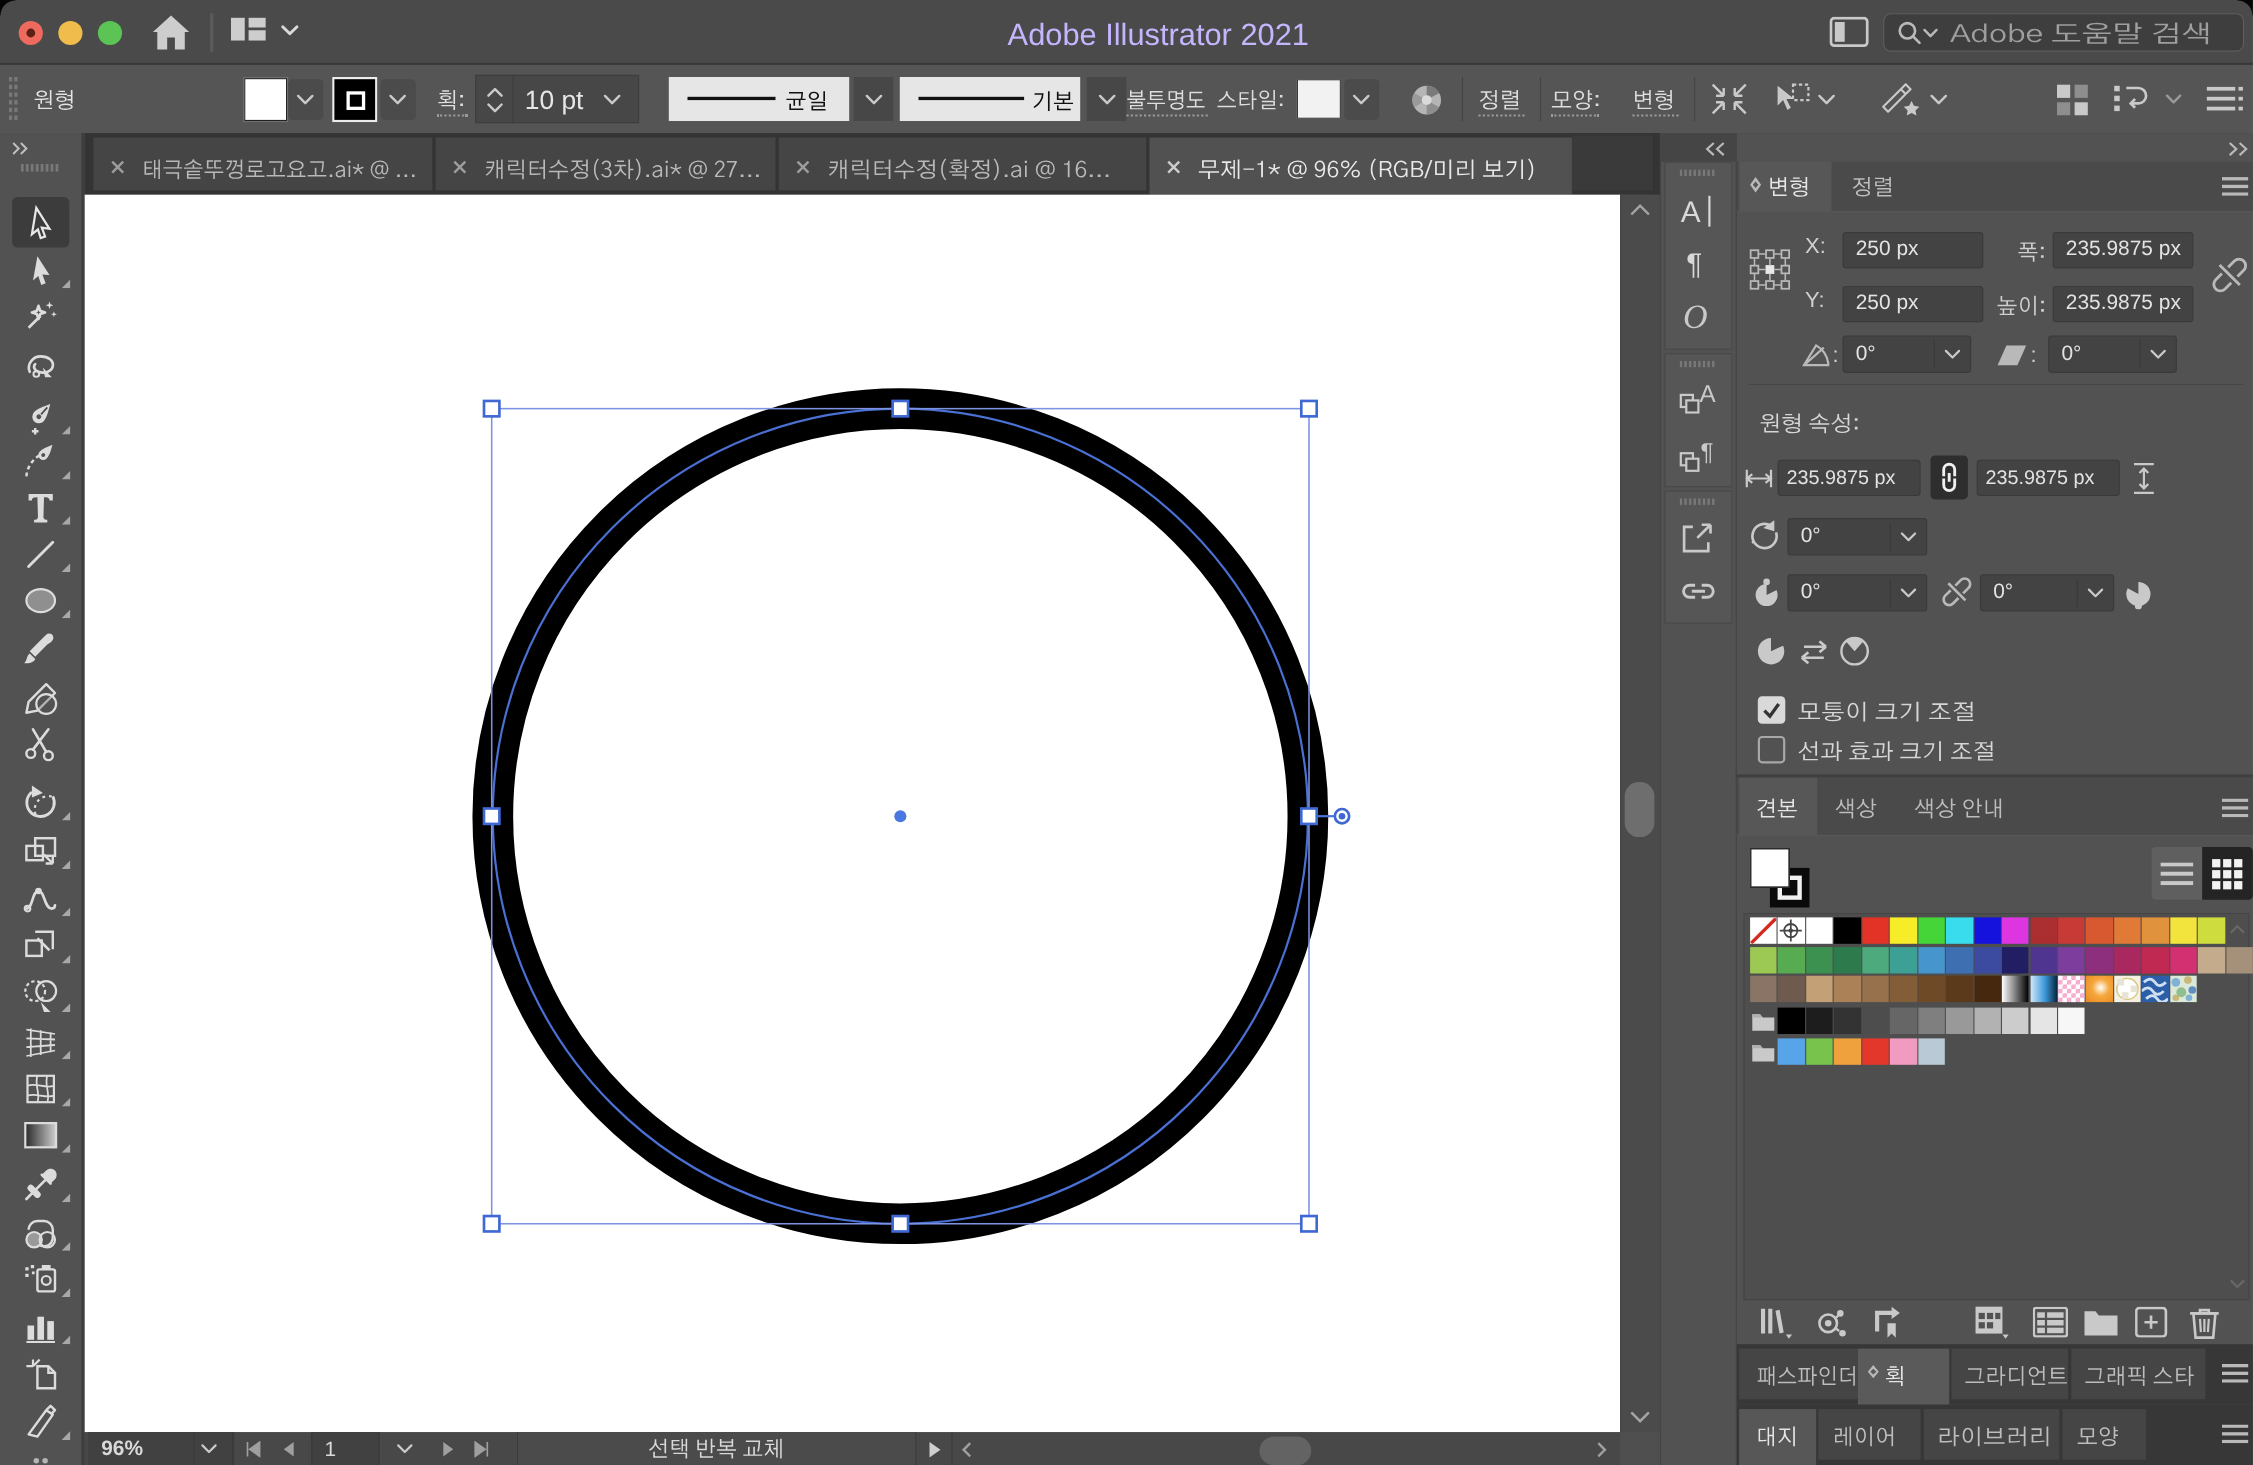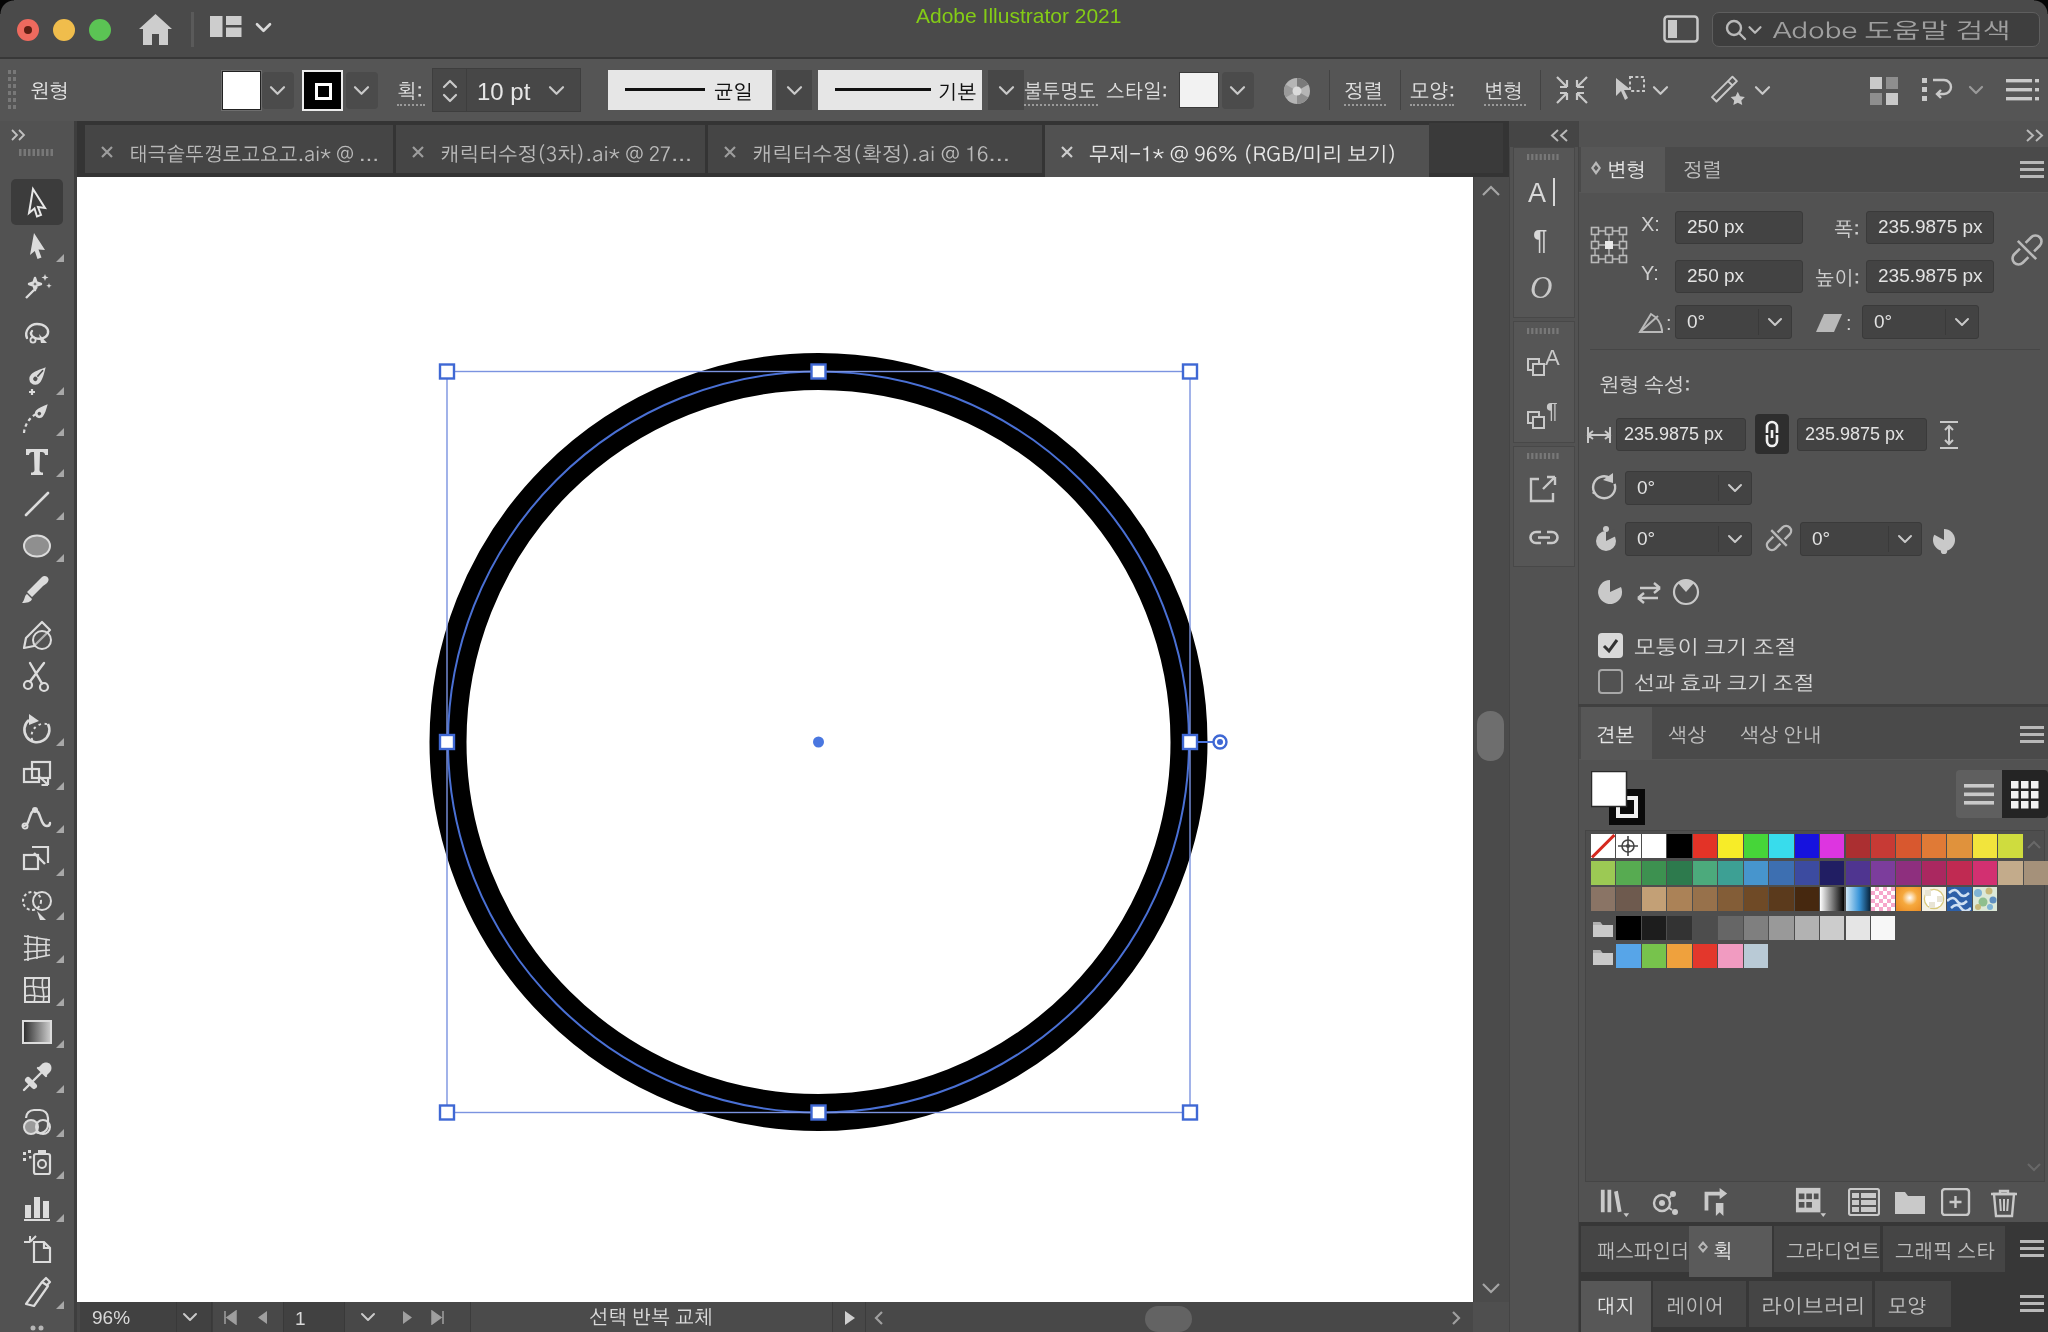--- a/index.html
+++ b/index.html
@@ -16,21 +16,21 @@
   </svg>
 <div class="ab" style="left:191px;top:12px;width:3px;height:35px;background:#5a5a5a"></div>
 <svg class="ab" style="left:210px;top:16px" width="32" height="21" viewBox="0 0 32 21">
     <rect x="0" y="0" width="12.5" height="21" fill="#cdcdcd"></rect>
     <rect x="16" y="0" width="15.5" height="9" fill="#cdcdcd"></rect>
     <rect x="16" y="11.5" width="15.5" height="9.5" fill="#cdcdcd"></rect>
   </svg>
 <svg class="ab" style="left:254.5px;top:20.5px" width="17.0" height="13.0" viewBox="0 0 17.0 13.0">
     <path d="M2.0 3.25 L8.5 9.75 L15.0 3.25" stroke="#dadada" stroke-width="2.6" fill="none" stroke-linecap="round" stroke-linejoin="round"></path>
   </svg>
-<div class="ab" style="left:916px;top:4px;font-size:21px;color:#84cc16;font-weight:400;white-space:nowrap">Adobe Illustrator 2021</div>
+<div class="ab" style="left:916px;top:16px;font-size:28px;color:#c4b5fd;font-weight:400;white-space:nowrap">Adobe Illustrator 2021</div>
 <svg class="ab" style="left:1663px;top:15px" width="36" height="28" viewBox="0 0 36 28">
     <rect x="1.5" y="1.5" width="33" height="25" rx="3" fill="none" stroke="#c9c9c9" stroke-width="2.5"></rect>
     <rect x="5" y="5" width="9" height="18" fill="#c9c9c9"></rect>
   </svg>
 <div class="ab" style="left:1712px;top:12px;width:328px;height:35px;background:#3e3e3e;border:1px solid #5e5e5e;border-radius:7px;box-sizing:border-box"></div>
 <svg class="ab" style="left:1724px;top:19px" width="40" height="22" viewBox="0 0 40 22">
     <circle cx="10" cy="9" r="7" fill="none" stroke="#b9b9b9" stroke-width="2.4"></circle>
     <path d="M15 14 L21 20" stroke="#b9b9b9" stroke-width="2.4" stroke-linecap="round"></path>
     <path d="M25.5 8.25 L31 13.75 L36.5 8.25" stroke="#b9b9b9" stroke-width="2.2" fill="none" stroke-linecap="round" stroke-linejoin="round"></path>
   </svg>
@@ -429,21 +429,21 @@
 <div class="ab" style="left:1473px;top:177px;width:36px;height:1125px;background:#4b4b4b;border-left:1px solid #424242;box-sizing:border-box"></div>
 <svg class="ab" style="left:1480px;top:184px" width="22" height="14" viewBox="0 0 22 14">
     <path d="M3 11 L11 3 L19 11" stroke="#a5a5a5" stroke-width="2.2" fill="none"></path>
   </svg>
 <svg class="ab" style="left:1480px;top:1281px" width="22" height="14" viewBox="0 0 22 14">
     <path d="M3 3 L11 11 L19 3" stroke="#a5a5a5" stroke-width="2.2" fill="none"></path>
   </svg>
 <div class="ab" style="left:1477px;top:711px;width:27px;height:50px;background:#6e6e6e;border-radius:13px"></div>
 <div class="ab" style="left:77px;top:1302px;width:1396px;height:30px;background:#484848"></div>
 <div class="ab" style="left:80px;top:1302px;width:132px;height:30px;background:#414141;border-right:1px solid #393939;box-sizing:border-box"></div>
-<div class="ab" style="left:92px;top:1307px;font-size:19px;color:#d9d9d9;font-weight:400;white-space:nowrap">96%</div>
+<div class="ab" style="left:92px;top:1307px;font-size:19px;color:#d9d9d9;font-weight:700;white-space:nowrap">96%</div>
 <div class="ab" style="left:176px;top:1302px;width:1px;height:30px;background:#393939"></div>
 <svg class="ab" style="left:182px;top:1311px" width="16" height="12" viewBox="0 0 16 12">
     <path d="M2 3.0 L8 9.0 L14 3.0" stroke="#c9c9c9" stroke-width="2" fill="none" stroke-linecap="round" stroke-linejoin="round"></path>
   </svg>
 <div class="ab" style="left:212px;top:1302px;width:1px;height:30px;background:#3c3c3c"></div>
 <svg class="ab" style="left:222px;top:1310px" width="26" height="15" viewBox="0 0 26 15">
     <path d="M3 1 L3 14 M14 1 L5 7.5 L14 14 Z" fill="#9f9f9f" stroke="#9f9f9f" stroke-width="1.5"></path>
   </svg>
 <svg class="ab" style="left:254px;top:1310px" width="20" height="15" viewBox="0 0 20 15">
     <path d="M13 1 L4 7.5 L13 14 Z" fill="#9f9f9f"></path>

